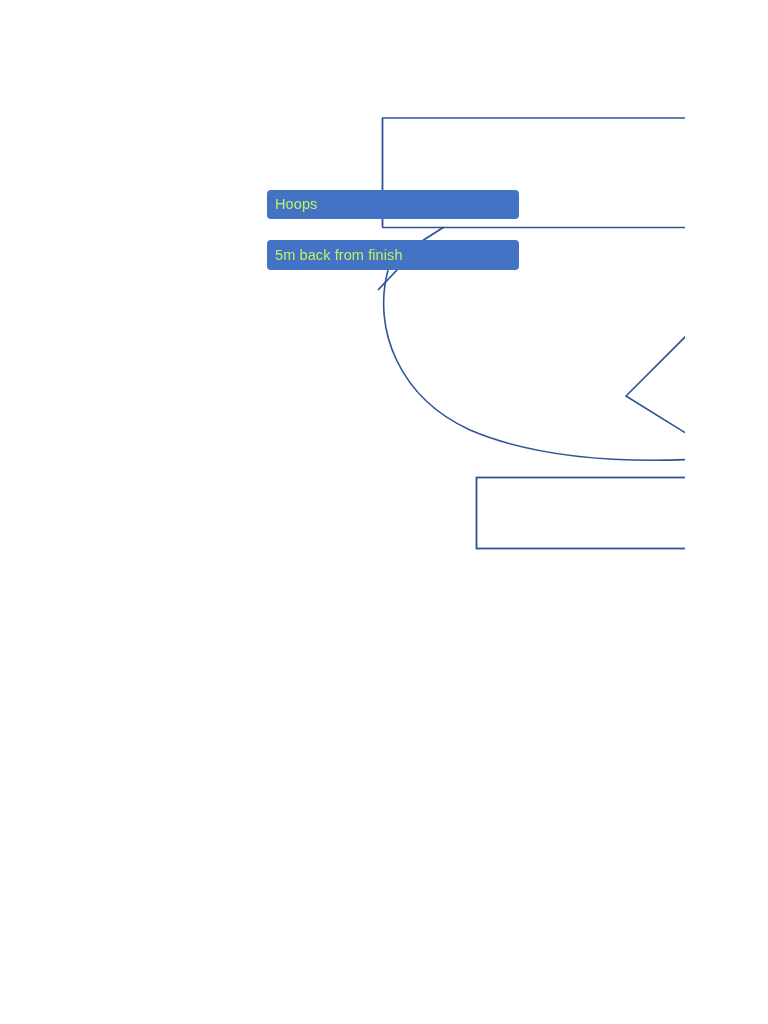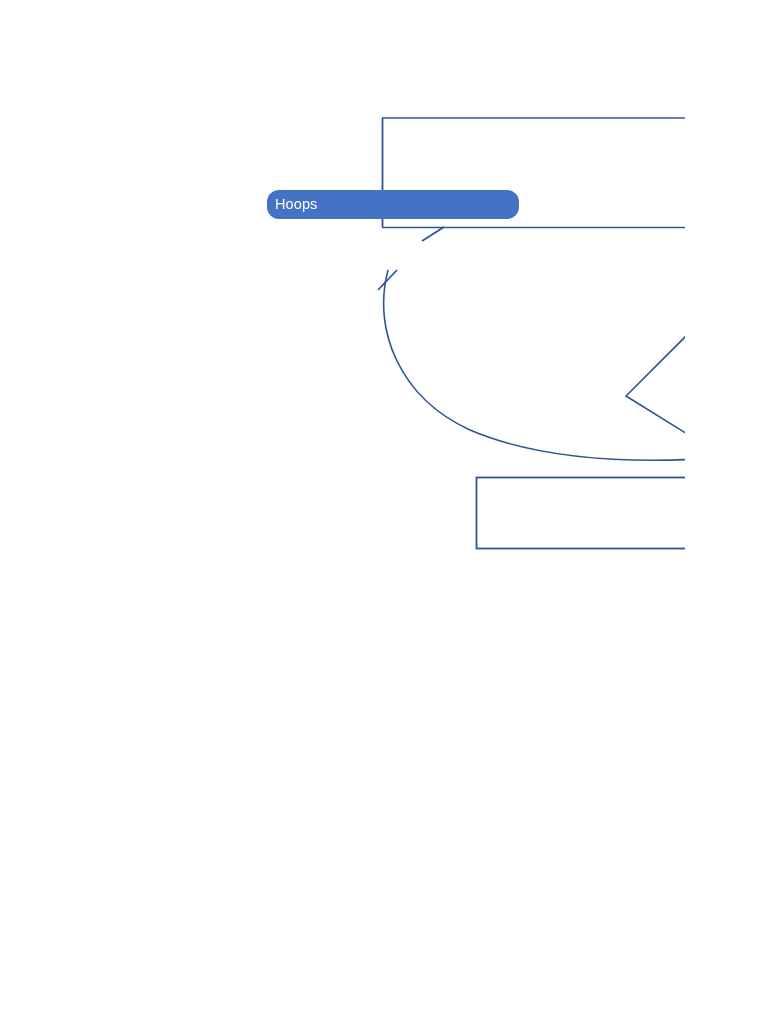--- a/index.html
+++ b/index.html
@@ -28,22 +28,22 @@
   }
   #diagram-svg {
     position: absolute;
     left: 0;
     top: 0;
   }
   .label-box {
     position: absolute;
     box-sizing: border-box;
     background: #4472c4;
-    border-radius: 12px;
-    color: #ffffff;
+    border-radius: 4px;
+    color: #bef264;
     font-size: 14.5px;
     line-height: 1;
     display: flex;
     align-items: center;
     padding-left: 8px;
     letter-spacing: 0.1px;
   }
   #box-hoops {
     left: 267px;
     top: 190px;
@@ -80,15 +80,18 @@
 
       <path d="M 700 322 L 626 396 L 700 442" fill="none" stroke="#2f5496" stroke-width="1.6" stroke-linejoin="miter"></path>
 
       <rect x="476.5" y="477.5" width="230" height="71" fill="none" stroke="#2f5496" stroke-width="1.8"></rect>
     </svg>
 
     <div id="box-hoops" class="label-box">
       <span>Hoops</span>
     </div>
 
+    <div id="box-finish" class="label-box">
+      <span>5m back from finish</span>
+    </div>
 
   </div>
 </div>
 
 </body></html>

